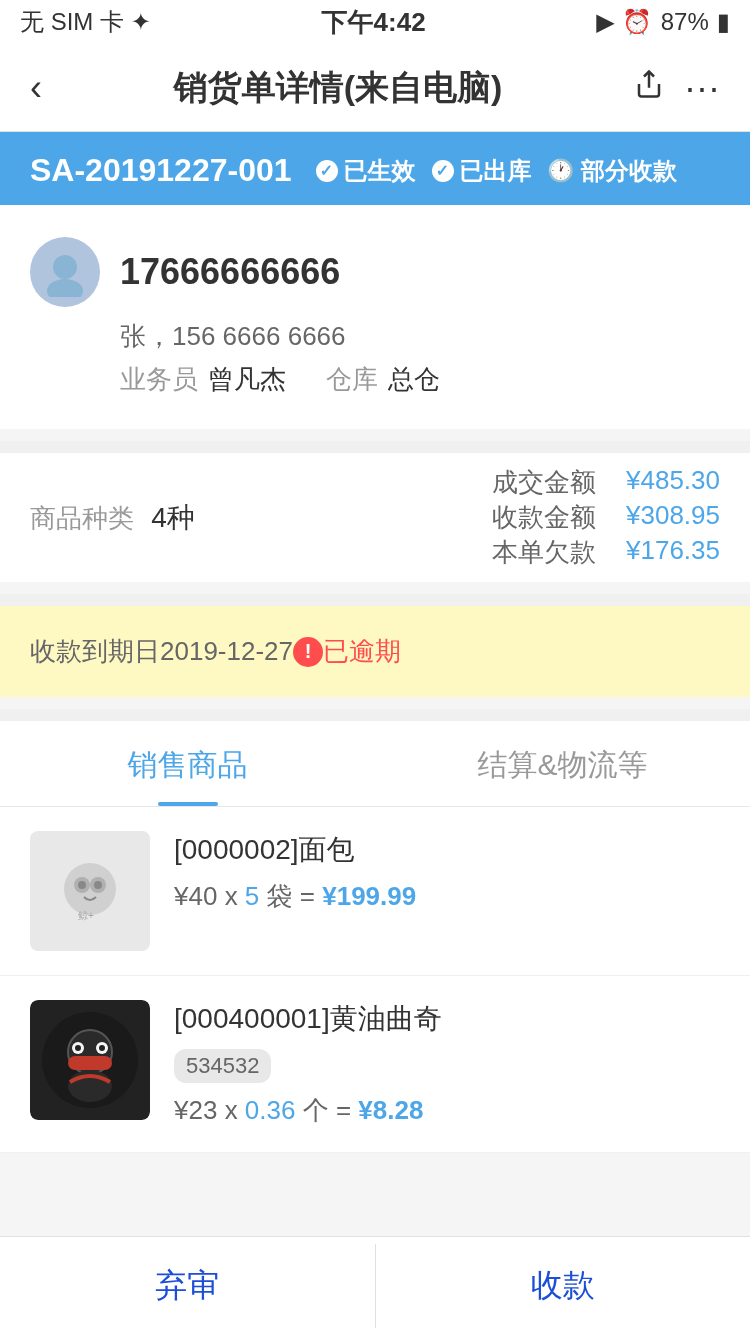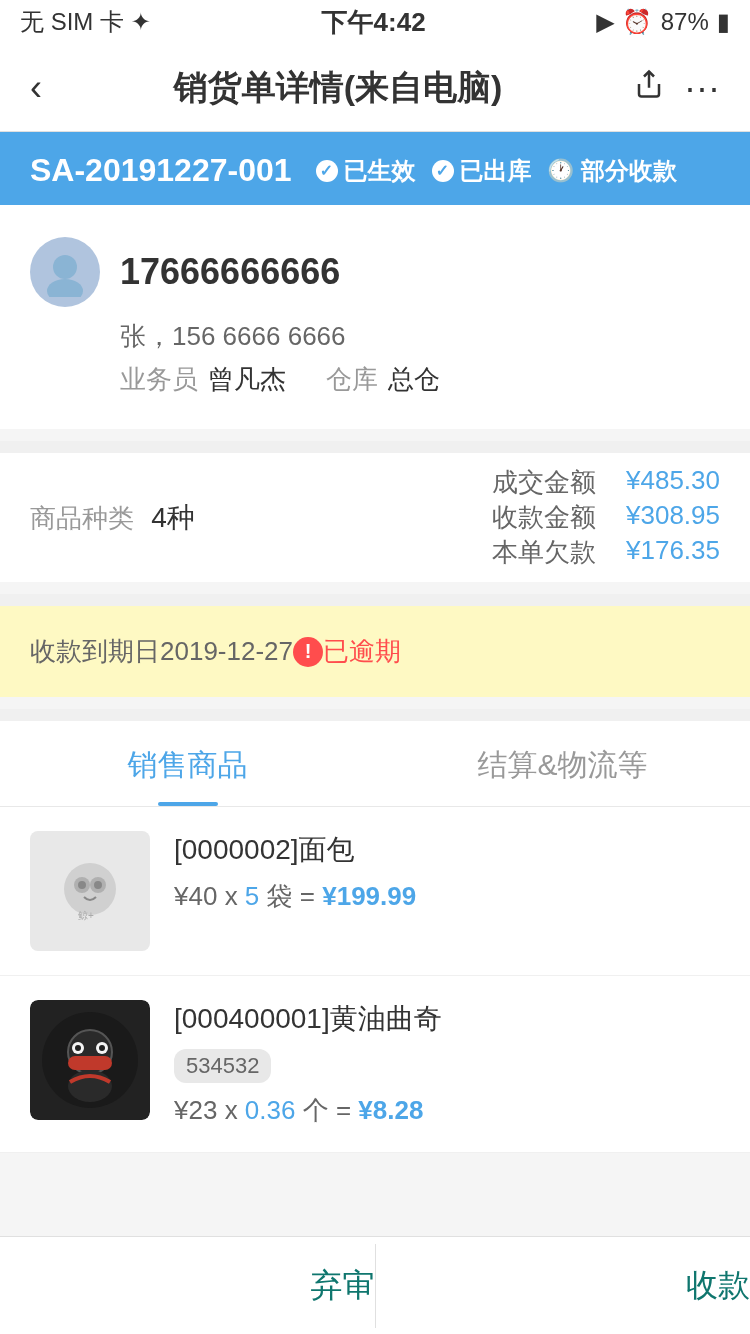--- a/index.html
+++ b/index.html
@@ -332,25 +332,25 @@
       left: 0;
       width: 750px;
       height: 98px;
       background: #fff;
       border-top: 1px solid #e0e0e0;
       display: flex;
       align-items: center;
     }
     .action-btn {
       flex: 1;
-      text-align: right;
+      text-align: center;
       font-size: 32px;
       cursor: pointer;
       padding: 20px 0;
-      color: #0f766e;
+      color: #1d4ed8;
     }
     .action-btn-left {
       border-right: 1px solid #e0e0e0;
     }
   </style>
 </head>
 <body>
 
 <div class="status-bar">
   <div class="status-left">

